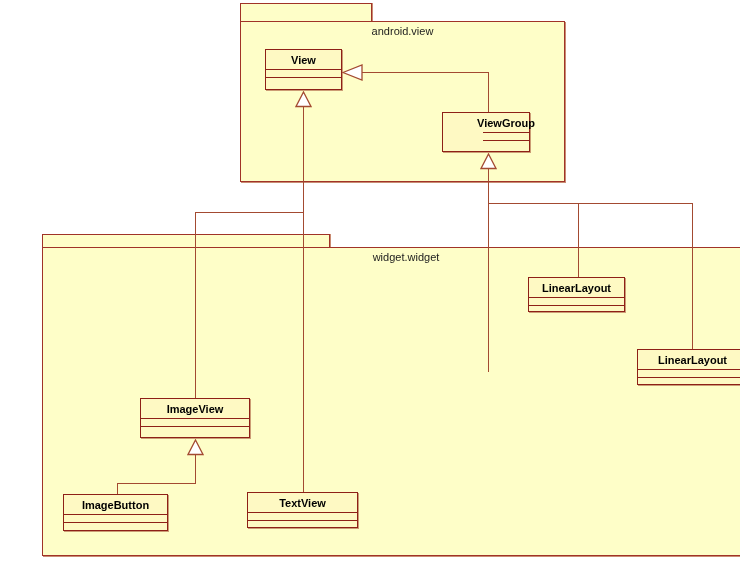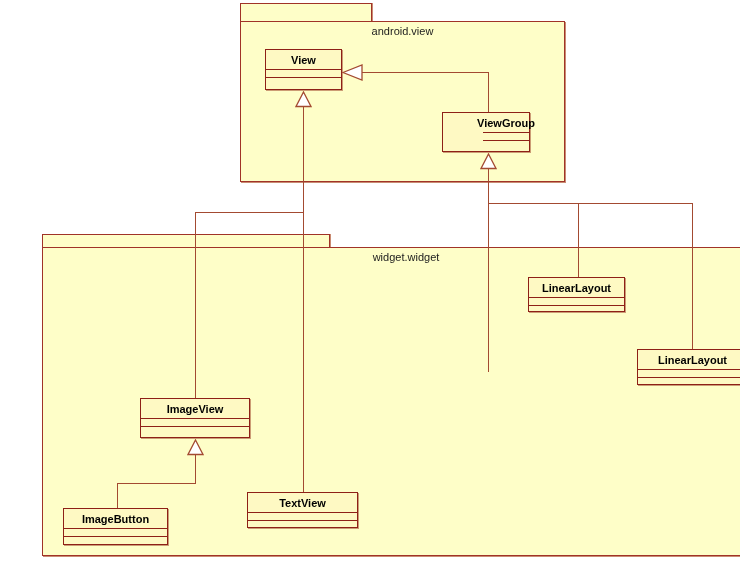--- a/index.html
+++ b/index.html
@@ -138,19 +138,19 @@
     <div class="comp-a"></div>
     <div class="comp-b"></div>
   </div>
 
   <div class="uml-class" style="left:105px; top:398px; width:110px; height:40px;">
     <div class="title">ImageView</div>
     <div class="comp-a"></div>
     <div class="comp-b"></div>
   </div>
 
-  <div class="uml-class" style="left:28px; top:508px;  width:105px; height:37px;">
+  <div class="uml-class" style="left:28px; top:494px;  width:105px; height:37px;">
     <div class="title">ImageButton</div>
     <div class="comp-a"></div>
     <div class="comp-b"></div>
   </div>
 
 </div>
 
 </body></html>

